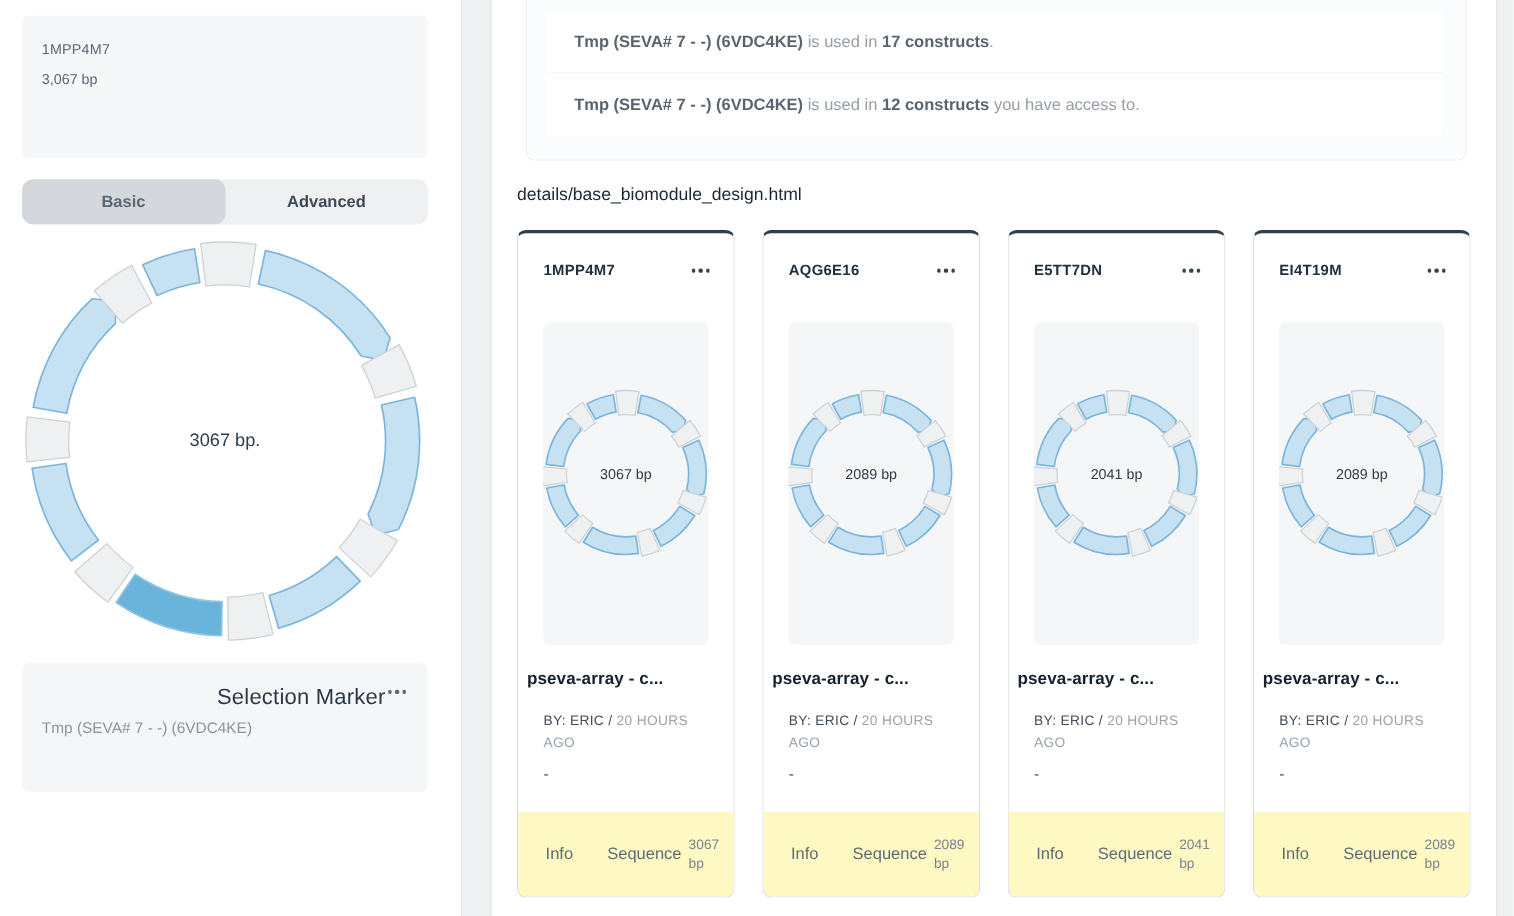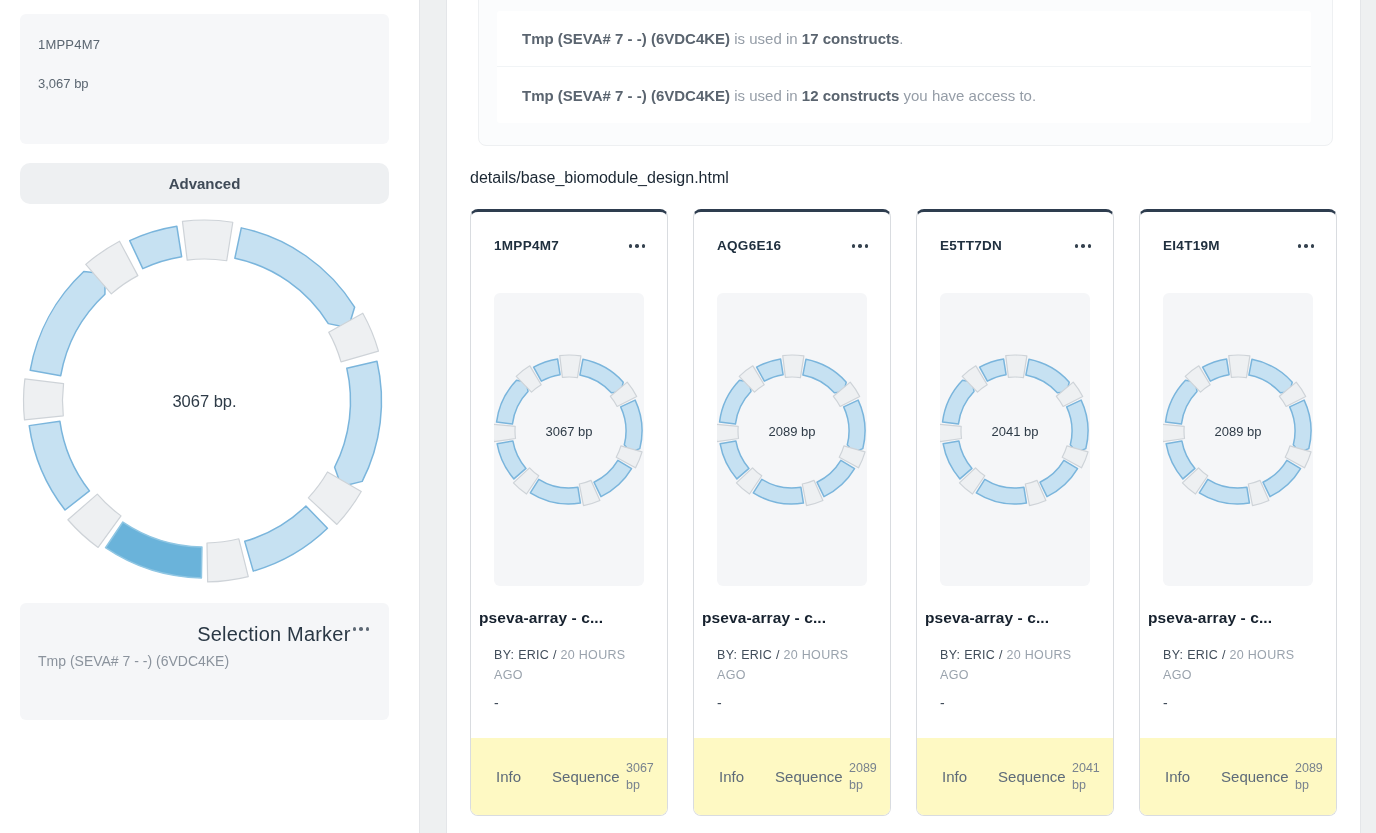--- a/index.html
+++ b/index.html
@@ -7,21 +7,21 @@
               font-family:"Liberation Sans", sans-serif; position:relative; }
 
   
   .side-card { position:absolute; left:20px; top:14px; width:369px; height:130px;
                background:#f6f7f9; border-radius:6px; padding:23px 18px; }
   .side-code { font-size:13px; color:#5b6671; letter-spacing:.2px; }
   .side-title-row { display:flex; align-items:center; justify-content:space-between; margin-top:12px; }
   .side-title { font-size:17px; font-weight:bold; color:#1d2834; letter-spacing:.2px; }
   .side-icons { display:flex; gap:13px; margin-right:12px; }
   .icon-btn { width:20px; height:20px; cursor:pointer; color:#3d4a59; }
-  .side-size { font-size:13px; color:#5b6671; margin-top:24px; }
+  .side-size { font-size:13px; color:#5b6671; margin-top:12px; }
 
   .tabs { position:absolute; left:20px; top:163px; width:369px; height:41px;
           background:#eef0f2; border-radius:10px; display:flex; overflow:hidden; }
   .tab { flex:1; display:flex; align-items:center; justify-content:center;
          font-size:15px; cursor:pointer; }
   .tab.active { background:#d4d7db; border-radius:10px; font-weight:bold; color:#5c6873; }
   .tab.inactive { color:#3f4a57; font-weight:bold; }
 
   .map-wrap { position:absolute; left:20px; top:218px; width:369px; height:366px; }
   .map-label-big { position:absolute; left:50%; top:183px; transform:translate(-50%,-50%);
@@ -84,20 +84,21 @@
 </style>
 </head>
 <body>
 
 <div class="side-card">
   <div class="side-code">1MPP4M7</div>
   <div class="side-size">3,067 bp</div>
 </div>
 
 <div class="tabs">
+  <div class="tab active">Basic</div>
   <div class="tab inactive">Advanced</div>
 </div>
 
 <div class="map-wrap">
   <svg id="big-ring" width="369" height="366">
       <path d="M162.44,3.35 A181,181 0 0 1 212.81,4.23 L206.71,42.75 A142,142 0 0 0 167.19,42.06 Z" fill="#eef0f2" stroke="#ced3d8" stroke-width="1.2" stroke-linejoin="round"></path>
       <path d="M221.30,9.87 A177,177 0 0 1 334.60,89.20 L328.40,109.68 L308.32,105.63 A146,146 0 0 0 214.86,40.19 Z" fill="#c6e1f2" stroke="#7ab5dc" stroke-width="1.5" stroke-linejoin="round"></path>
       <path d="M342.81,95.25 A181,181 0 0 1 358.49,133.11 L321.00,143.86 A142,142 0 0 0 308.70,114.16 Z" fill="#eef0f2" stroke="#ced3d8" stroke-width="1.2" stroke-linejoin="round"></path>
       <path d="M356.96,143.18 A177,177 0 0 1 342.21,263.36 L321.46,268.58 L314.59,249.28 A146,146 0 0 0 326.76,150.16 Z" fill="#c6e1f2" stroke="#7ab5dc" stroke-width="1.5" stroke-linejoin="round"></path>
       <path d="M341.25,273.50 A181,181 0 0 1 316.88,306.44 L288.35,279.84 A142,142 0 0 0 307.48,254.00 Z" fill="#eef0f2" stroke="#ced3d8" stroke-width="1.2" stroke-linejoin="round"></path>

